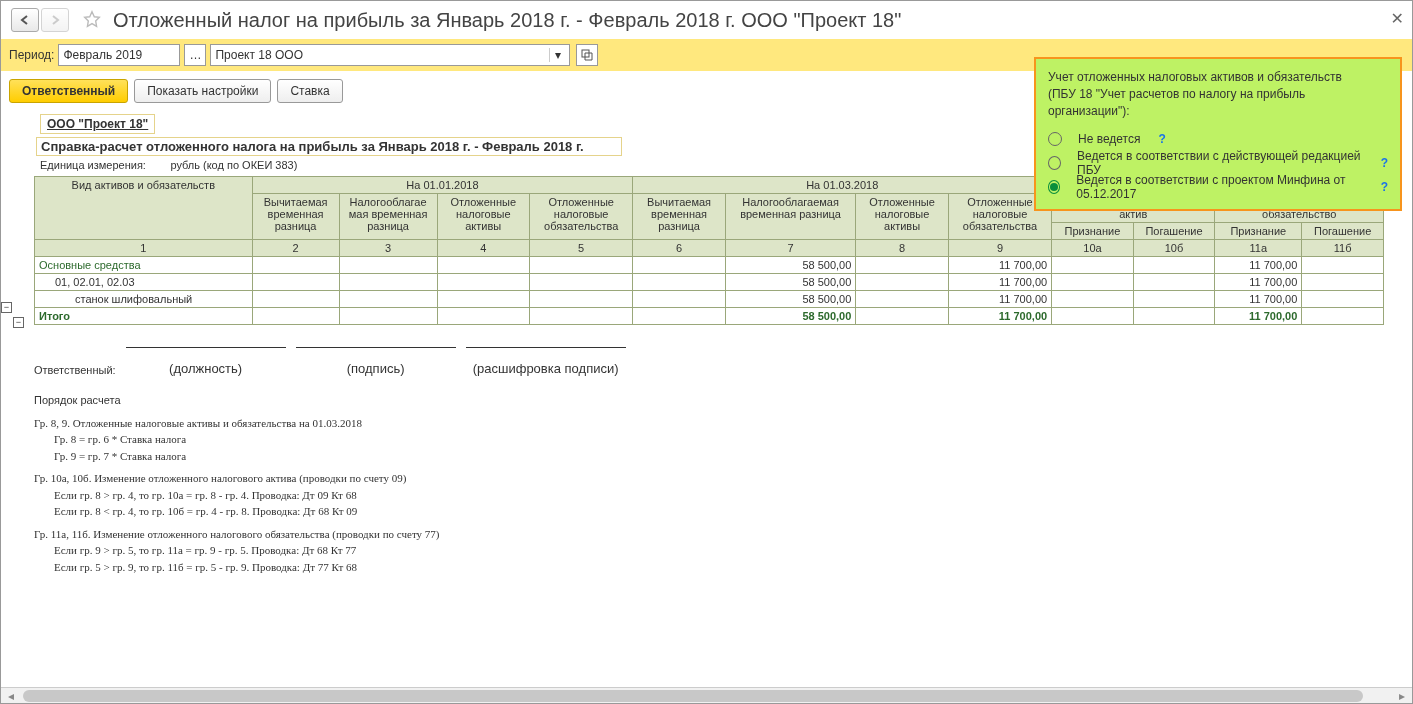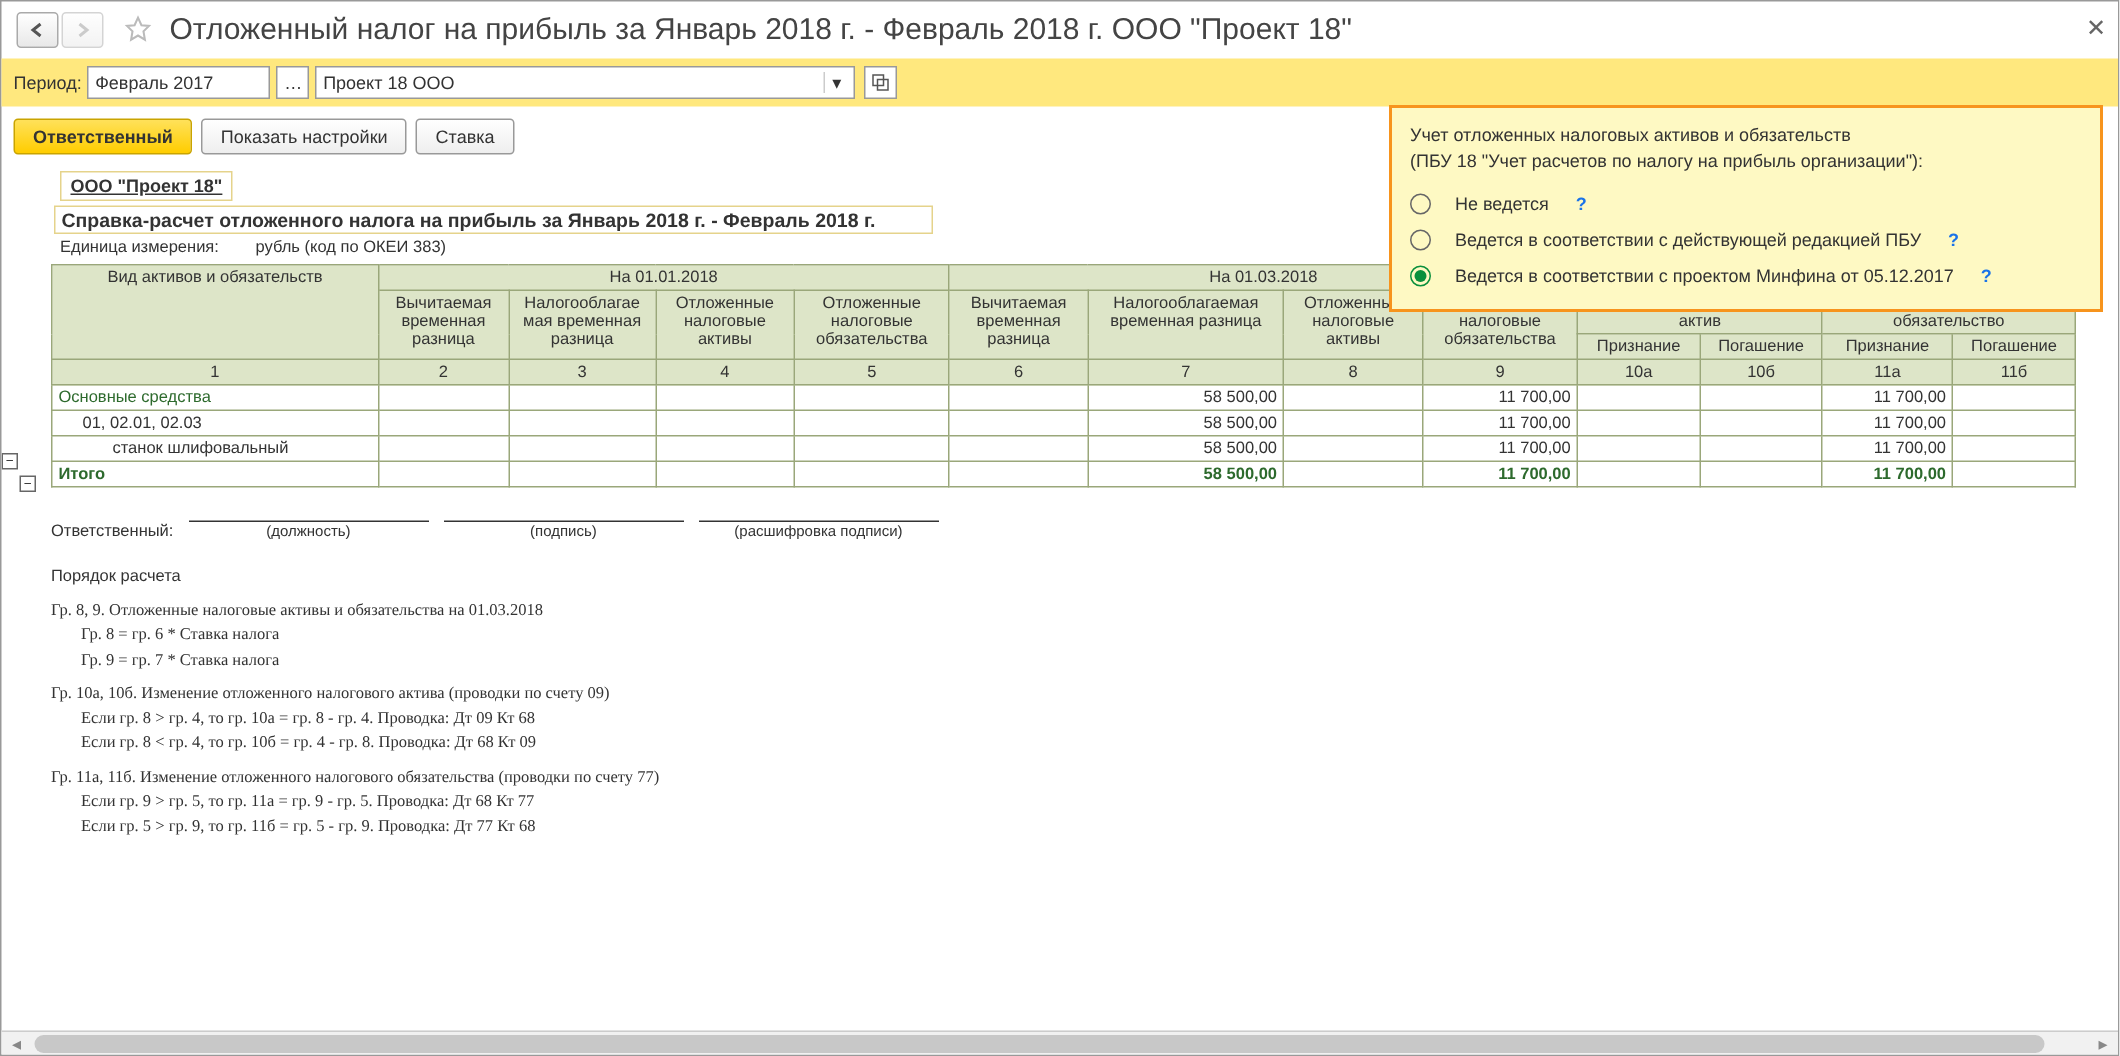--- a/index.html
+++ b/index.html
@@ -19,21 +19,21 @@
 .title{ font-size:20px; color:#444; margin-left:4px;}
 .close{ position:absolute; right:8px; top:8px; font-size:16px; color:#666; cursor:pointer;}
 .params-bar{ background:#ffe87e; height:32px; display:flex; align-items:center; padding:0 8px; gap:4px;}
 .label{ color:#333;}
 .field{ background:#fff; border:1px solid #999; height:22px; display:flex; align-items:center; padding:0 4px;}
 .period-field{ width:122px;}
 .ellipsis-btn{ width:22px; height:22px; border:1px solid #999; background:#fff; display:flex; align-items:center; justify-content:center; cursor:pointer;}
 .org-field{ width:360px; position:relative;}
 .dd-btn{ width:16px; border-left:1px solid #ccc; text-align:center; cursor:pointer;}
 .popup-btn{ width:22px; height:22px; border:1px solid #999; background:#fff; margin-left:2px; display:flex; align-items:center; justify-content:center; cursor:pointer;}
-.settings-popup{ position:absolute; right:10px; top:56px; width:476px; background:#fef9c3; border:2px solid #f7941d; padding:10px 12px; z-index:10;margin-top:13px;}
+.settings-popup{ position:absolute; right:10px; top:56px; width:368px; background:#bef264; border:2px solid #f7941d; padding:10px 12px; z-index:10;}
 .settings-popup .h{ margin-bottom:8px; line-height:1.4;}
 .radio-row{ display:flex; align-items:center; height:24px; gap:16px;}
 .radio{ width:14px; height:14px; border:1px solid #666; border-radius:50%; display:flex; align-items:center; justify-content:center;}
 .radio.sel::after{ content:""; width:8px; height:8px; background:#0a8f3c; border-radius:50%;}
 .radio.sel{ border-color:#0a8f3c;}
 .help{ color:#1a73e8; font-weight:bold; margin-left:2px; cursor:pointer;}
 .toolbar{ display:flex; align-items:center; padding:8px; gap:6px;}
 .btn{ border:1px solid #999; border-radius:3px; padding:4px 12px; background:linear-gradient(#fff,#eee); cursor:pointer;}
 .btn.primary{ background:linear-gradient(#ffe15a,#ffcd00); border-color:#c9a400; font-weight:bold;}
 .sum-box{ position:absolute; right:10px; top:105px; display:flex; align-items:center; gap:4px;}
@@ -50,21 +50,21 @@
 table.data th{ background:#dde5c8; font-weight:normal; text-align:center;}
 .row-label{ text-align:left;}
 .num{ text-align:right;}
 .total td{ font-weight:bold; color:#2d6a2d;}
 .green-txt{ color:#2d6a2d;margin-top:40px;}
 .tree-area{ position:absolute; left:0; top:191px;}
 .tree-btn{ width:11px; height:11px; border:1px solid #666; font-size:9px; line-height:9px; text-align:center; cursor:pointer; background:#fff; margin-bottom:4px;}
 .signatures{ margin-top:12px; font-size:11px;}
 .sig-row{ display:flex; align-items:flex-end; gap:10px; margin-top:8px;}
 .sig-line{ border-bottom:1px solid #333; width:160px; text-align:center; font-size:10px; padding-top:10px;}
-.sig-cap{ font-size:10px; text-align:center; width:160px; color:#333; margin-top:1px;}
+.sig-cap{ font-size:13px; text-align:center; width:160px; color:#333; margin-top:13px;}
 .calc-order{ margin-top:16px; font-size:11px; line-height:1.5;}
 .calc-order .grp{ margin-top:6px;font-family:Liberation Serif, serif;}
 .calc-order .ind{ padding-left:20px;}
 .scrollbar-h{ height:16px; background:#f1f1f1; border-top:1px solid #ccc; position:relative;}
 .sb-thumb{ position:absolute; left:22px; top:2px; height:12px; width:1340px; background:#c8c8c8; border-radius:6px;}
 .sb-arrow{ position:absolute; top:0; width:16px; height:16px; display:flex; align-items:center; justify-content:center; color:#888;}
 .sb-arrow.l{ left:2px;} .sb-arrow.r{ right:2px;}
 svg{ display:block;}
 </style>
 </head>
@@ -87,21 +87,21 @@
           <path d="M12 3l2.5 5.5L20 9l-4 4 1 6-5-3-5 3 1-6-4-4 5.5-.5z" fill="none" stroke="#bbb" stroke-width="1.5"></path>
         </svg>
       </div>
     <div class="title">Отложенный налог на прибыль за Январь 2018 г. - Февраль 2018 г. ООО "Проект 18"</div>
     <div class="close">✕</div>
   </div>
 
   <div class="params-bar">
     <span class="label">Период:</span>
     <div class="field period-field">
-        <span>Февраль 2017</span>
+        <span>Февраль 2019</span>
       </div>
     <div class="ellipsis-btn">…</div>
     <div class="field org-field">
       <span style="flex:1">Проект 18 ООО</span>
       <span class="dd-btn">▾</span>
     </div>
     <div class="popup-btn">
         <svg width="12" height="12">
           <rect x="1" y="1" width="7" height="7" fill="none" stroke="#555"></rect>
           <path d="M4 4h7v7H4z" fill="none" stroke="#555"></path>

